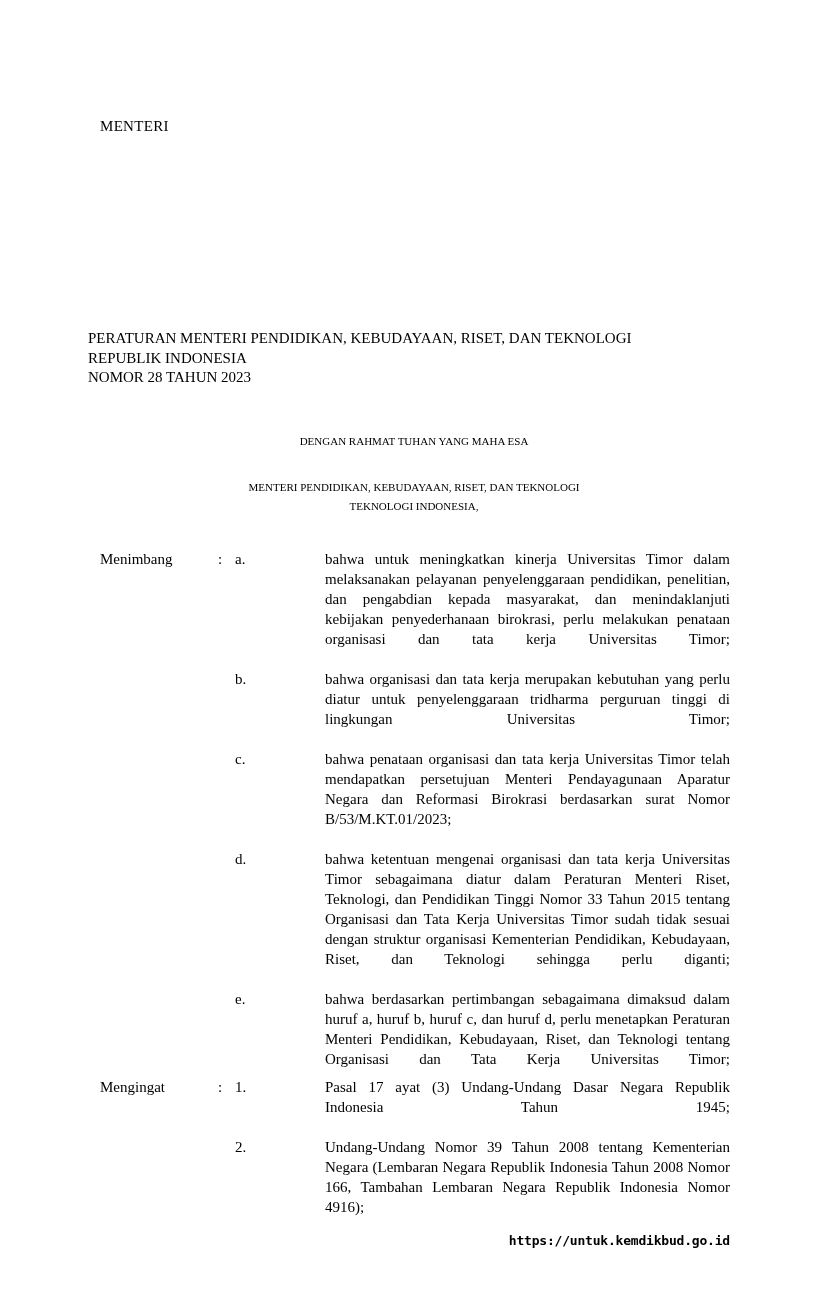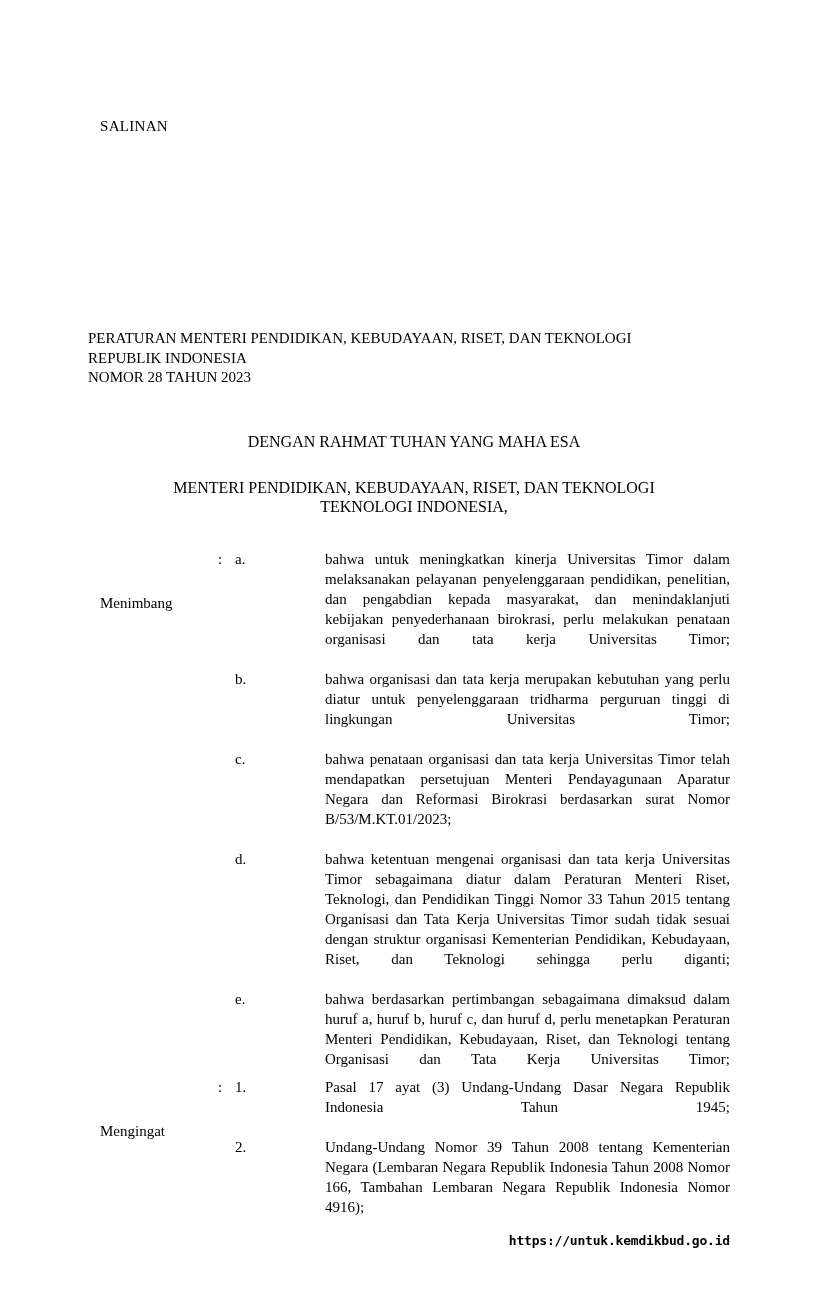--- a/index.html
+++ b/index.html
@@ -49,21 +49,21 @@
     white-space: nowrap;
   }
 
   
   .invocation {
     position: absolute;
     left: 88px;
     top: 432px;
     width: 652px;
     text-align: center;
-    font-size: 16px;
+    font-size: 11px;
     line-height: 19.5px;
   }
   .invocation .iline { display: block; white-space: nowrap; }
   .invocation .gap { display: block; height: 26px; }
 
   
   .clause-section {
     position: absolute;
     left: 100px;
     width: 630px;
@@ -77,21 +77,20 @@
     position: relative;
     display: block;
   }
   
   .clause-label {
     position: absolute;
     left: 0;
     top: 0;
     width: 110px;
     white-space: nowrap;
-    margin-top: 44px;
   }
   .clause-colon {
     position: absolute;
     left: 118px;
     top: 0;
   }
   
   .items {
     margin-left: 135px;
   }
@@ -132,21 +131,21 @@
     font-size: 13px;
     letter-spacing: -0.2px;
     white-space: nowrap;
   }
 </style>
 </head>
 <body>
 
 <div class="page">
 
-  <div class="salinan">SALINAN</div>
+  <div class="salinan">MENTERI</div>
 
   <div class="title-block">
     <span class="tline">PERATURAN MENTERI PENDIDIKAN, KEBUDAYAAN, RISET, DAN TEKNOLOGI</span>
     <span class="tline">REPUBLIK INDONESIA</span>
     <span class="tline">NOMOR 28 TAHUN 2023</span>
   </div>
 
   <div class="invocation">
     <span class="iline">DENGAN RAHMAT TUHAN YANG MAHA ESA</span>
     <span class="gap"></span>

